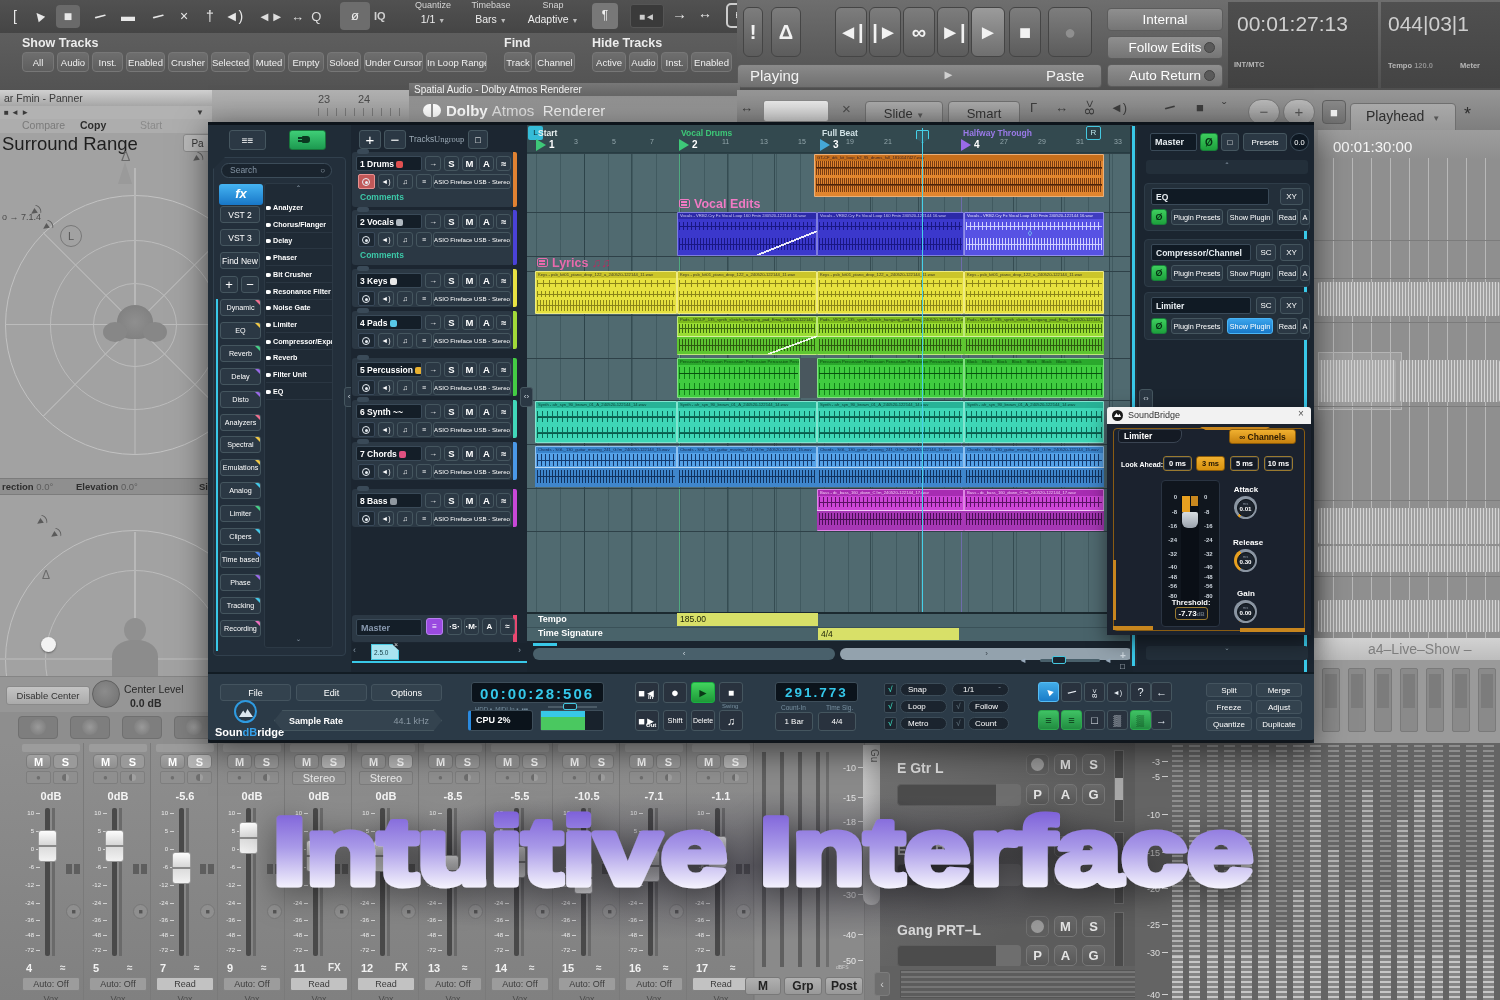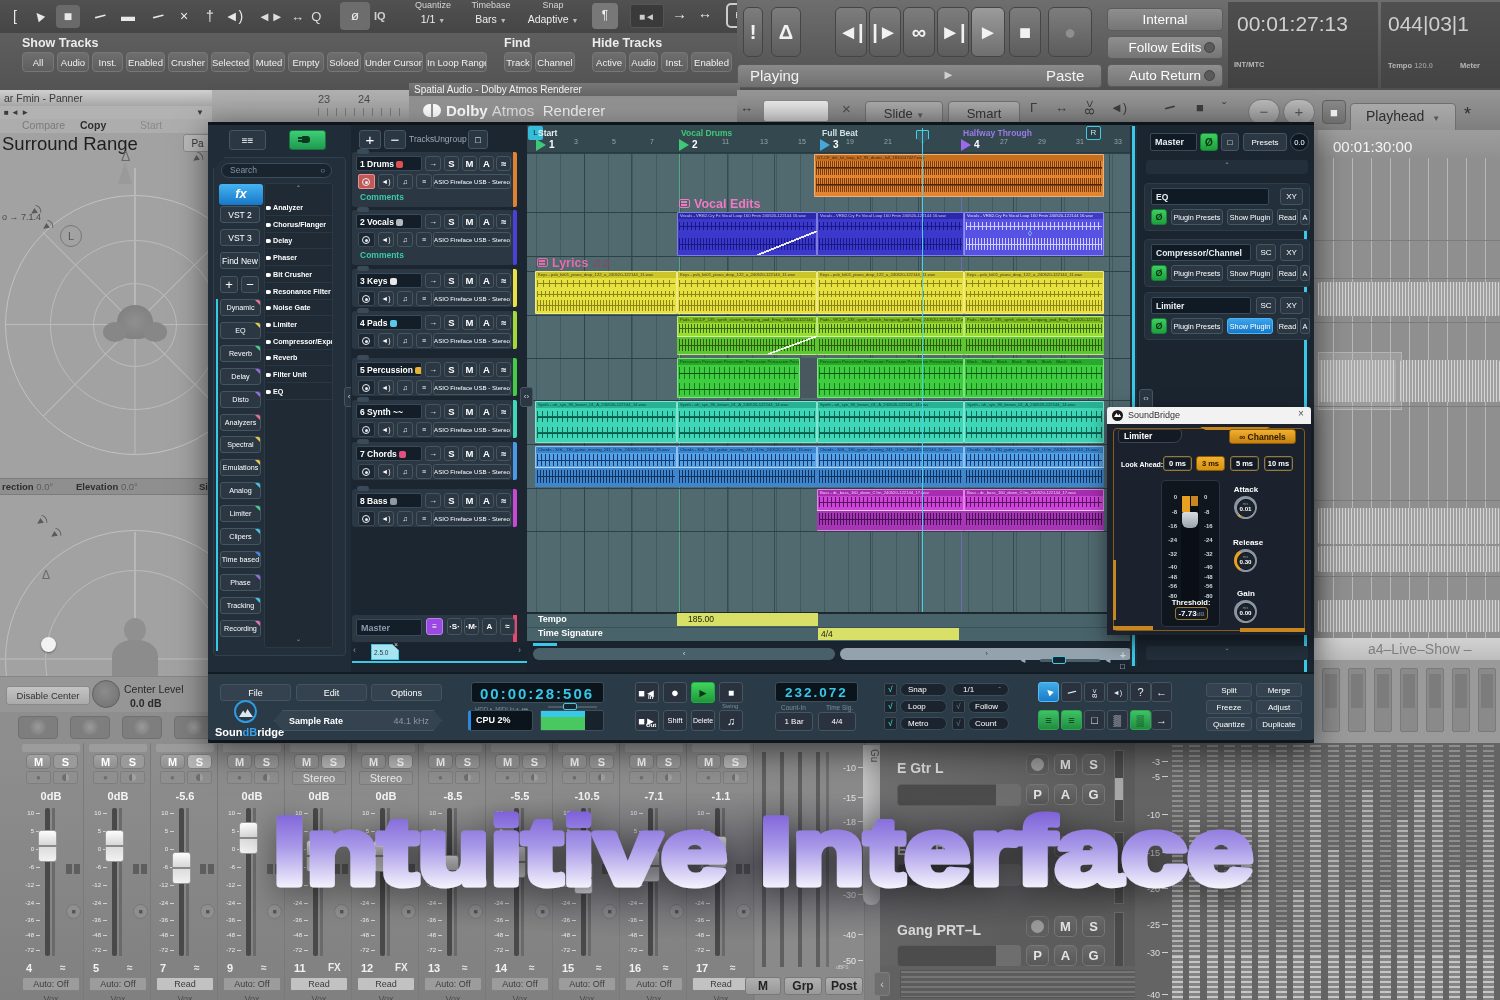--- a/index.html
+++ b/index.html
@@ -794,21 +794,21 @@
 <div class="ab" style="left:266px;top:350.2999999999999px;width:66px;height:16px;border-bottom:1px solid #2a3642;color:#fff;font-size:7.2px;font-weight:bold;line-height:16px;white-space:nowrap;overflow:hidden;"><span style="display:inline-block;width:5px;height:4px;background:#fff;border-radius:1px 2px 2px 1px;margin-right:2px;"></span>Reverb</div>
 <div class="ab" style="left:266px;top:366.9999999999999px;width:66px;height:16px;border-bottom:1px solid #2a3642;color:#fff;font-size:7.2px;font-weight:bold;line-height:16px;white-space:nowrap;overflow:hidden;"><span style="display:inline-block;width:5px;height:4px;background:#fff;border-radius:1px 2px 2px 1px;margin-right:2px;"></span>Filter Unit</div>
 <div class="ab" style="left:266px;top:383.6999999999999px;width:66px;height:16px;border-bottom:1px solid #2a3642;color:#fff;font-size:7.2px;font-weight:bold;line-height:16px;white-space:nowrap;overflow:hidden;"><span style="display:inline-block;width:5px;height:4px;background:#fff;border-radius:1px 2px 2px 1px;margin-right:2px;"></span>EQ</div>
 <div class="ab" style="left:264px;top:638px;width:69px;color:#8a9aa8;font-size:9px;text-align:center;">ˇ</div>
 <div class="ab" style="left:344px;top:387px;width:13px;height:20px;background:#2b3844;border:1px solid #45565f;border-radius:3px;color:#cfd8e0;font-size:8px;text-align:center;line-height:18px;">‹›</div>
 <div class="ab" style="left:520px;top:387px;width:13px;height:20px;background:#2b3844;border:1px solid #45565f;border-radius:3px;color:#cfd8e0;font-size:8px;text-align:center;line-height:18px;z-index:5;">‹›</div>
 <div class="ab" style="left:351px;top:125px;width:176px;height:547px;background:#1c2631;"></div>
 <div class="ab dbtn" style="left:359px;top:130px;width:22px;height:19px;font-size:15px;line-height:17px;">+</div>
 <div class="ab dbtn" style="left:384px;top:130px;width:22px;height:19px;font-size:15px;line-height:17px;">−</div>
 <div class="ab" style="left:409px;top:134px;color:#9aa8b4;font-size:8.5px;">Tracks</div>
-<div class="ab" style="left:434px;top:134px;color:#9aa8b4;font-size:8.5px;">Ungroup</div>
+<div class="ab" style="left:434px;top:134px;color:#9aa8b4;font-size:8.5px;font-family:Liberation Serif, serif;">Ungroup</div>
 <div class="ab dbtn" style="left:468px;top:130px;width:20px;height:19px;font-size:9px;line-height:18px;">□</div>
 <div class="ab" style="left:352px;top:152px;width:161px;height:55px;background:#2b3844;border-radius:3px;"></div>
 <div class="ab" style="left:513px;top:152px;width:4px;height:55px;background:#e08232;border-radius:0 2px 2px 0;"></div>
 <div class="ab" style="left:357px;top:149px;width:12px;height:5px;background:#3a4a58;border-radius:3px;"></div>
 <div class="ab" style="left:356px;top:156px;width:66px;height:15px;background:#141e28;border:1px solid #3a4a58;border-radius:2px;color:#fff;font-size:8.5px;font-weight:bold;line-height:14px;padding-left:3px;white-space:nowrap;overflow:hidden;">1 Drums <span style="display:inline-block;width:7px;height:7px;border-radius:2px;background:#e05050;vertical-align:-1px;"></span></div>
 <div class="ab dbtn" style="left:425px;top:156px;width:16px;height:15px;font-size:8px;line-height:14px;">→</div>
 <div class="ab dbtn" style="left:444px;top:156px;width:15px;height:15px;font-size:9.5px;font-weight:bold;line-height:14px;">S</div>
 <div class="ab dbtn" style="left:462px;top:156px;width:15px;height:15px;font-size:9.5px;font-weight:bold;line-height:14px;">M</div>
 <div class="ab dbtn" style="left:479px;top:156px;width:15px;height:15px;font-size:9.5px;font-weight:bold;line-height:14px;">A</div>
 <div class="ab dbtn" style="left:496px;top:156px;width:15px;height:15px;font-size:9.5px;font-weight:bold;line-height:14px;">≈</div>
@@ -1233,21 +1233,21 @@
 <div class="ab" style="left:537px;top:258px;width:11px;height:9px;border:1.5px solid #e86aac;border-radius:2px;"></div>
 <div class="ab" style="left:539px;top:260px;width:6px;height:1.5px;background:#e86aac;"></div>
 <div class="ab" style="left:539px;top:263px;width:6px;height:1.5px;background:#e86aac;"></div>
 <div class="ab" style="left:552px;top:256px;color:#e86aac;font-size:12.5px;font-weight:bold;white-space:nowrap;">Lyrics <span style="color:#b03060;">♫♫</span></div>
 <div class="ab" style="left:922px;top:128px;width:1px;height:512px;background:#45d0e8;"></div>
 <div class="ab" style="left:916px;top:130px;width:13px;height:13px;border:1.5px solid #45d0e8;background:rgba(70,200,230,.12);border-radius:1px;clip-path:polygon(0 0,100% 0,100% 68%,50% 100%,0 68%);"></div>
 <div class="ab" style="left:527px;top:612px;width:606px;height:15px;background:#49636a;border-top:2px solid #1c2a30;"></div>
 <div class="ab" style="left:527px;top:627px;width:606px;height:14px;background:#49636a;border-top:1px solid #3a5158;"></div>
 <div class="ab" style="left:538px;top:614px;color:#fff;font-size:9px;font-weight:bold;">Tempo</div>
 <div class="ab" style="left:538px;top:628px;color:#fff;font-size:9px;font-weight:bold;">Time Signature</div>
-<div class="ab" style="left:677px;top:613px;width:141px;height:13px;background:#d8e068;color:#20260a;font-size:8.5px;line-height:13px;padding-left:11px;">185.00</div>
+<div class="ab" style="left:677px;top:613px;width:141px;height:13px;background:#d8e068;color:#20260a;font-size:8.5px;line-height:13px;padding-left:3px;">185.00</div>
 <div class="ab" style="left:818px;top:628px;width:141px;height:12px;background:#d8e068;color:#20260a;font-size:8.5px;line-height:12px;padding-left:3px;">4/4</div>
 <div class="ab" style="left:527px;top:641px;width:606px;height:31px;background:#1a242e;"></div>
 <div class="ab" style="left:533px;top:643px;width:24px;height:3px;background:#39c8e8;"></div>
 <div class="ab" style="left:533px;top:648px;width:302px;height:12px;background:#49606b;border-radius:6px;color:#cfd8e0;font-size:8px;text-align:center;line-height:11px;">‹</div>
 <div class="ab" style="left:840px;top:648px;width:293px;height:12px;background:#93a2ad;border-radius:6px;color:#39444c;font-size:8px;text-align:center;line-height:11px;">›</div>
 <div class="ab" style="left:1019px;top:656px;color:#9ab;font-size:8px;">◄</div>
 <div class="ab" style="left:1040px;top:659px;width:60px;height:3px;background:#49606b;border-radius:2px;"></div>
 <div class="ab" style="left:1052px;top:656px;width:14px;height:8px;background:#1a242e;border:1px solid #45c8e0;border-radius:2px;"></div>
 <div class="ab" style="left:1104px;top:656px;color:#9ab;font-size:8px;">◄</div>
 <div class="ab" style="left:1120px;top:650px;color:#cfd8e0;font-size:10px;font-weight:bold;">+</div>
@@ -1319,21 +1319,21 @@
 <div class="ab" style="left:663px;top:682px;width:24px;height:21px;background:#29323e;border:1px solid #45565f;border-radius:3px;color:#fff;font-size:13px;text-align:center;line-height:20px;">●</div>
 <div class="ab" style="left:691px;top:682px;width:24px;height:21px;background:linear-gradient(#42d45e,#1e9838);border:1px solid #18b040;border-radius:3px;color:#0a3816;font-size:12px;text-align:center;line-height:20px;">►</div>
 <div class="ab" style="left:719px;top:682px;width:24px;height:21px;background:#29323e;border:1px solid #45565f;border-radius:3px;color:#fff;font-size:10px;text-align:center;line-height:20px;">■</div>
 <div class="ab" style="left:635px;top:710px;width:24px;height:21px;background:#29323e;border:1px solid #45565f;border-radius:3px;color:#fff;font-size:11px;text-align:center;line-height:20px;">■►</div>
 <div class="ab" style="left:646px;top:722px;color:#fff;font-size:6px;font-weight:bold;">Out</div>
 <div class="ab" style="left:663px;top:710px;width:24px;height:21px;background:#29323e;border:1px solid #45565f;border-radius:3px;color:#fff;font-size:7.5px;text-align:center;line-height:20px;">Shift</div>
 <div class="ab" style="left:691px;top:710px;width:24px;height:21px;background:#29323e;border:1px solid #45565f;border-radius:3px;color:#fff;font-size:7px;text-align:center;line-height:20px;">Delete</div>
 <div class="ab" style="left:719px;top:710px;width:24px;height:21px;background:#29323e;border:1px solid #45565f;border-radius:3px;color:#fff;font-size:11px;text-align:center;line-height:20px;">♫</div>
 <div class="ab" style="left:722px;top:703px;color:#7890a0;font-size:6px;">Swing</div>
 <div class="ab lcd" style="left:775px;top:682px;width:83px;height:20px;"></div>
-<div class="ab tseg" style="left:785px;top:685px;font-size:13.5px;">232.072</div>
+<div class="ab tseg" style="left:785px;top:685px;font-size:13.5px;">291.773</div>
 <div class="ab" style="left:781px;top:704px;color:#7890a0;font-size:6.5px;">Count-In</div>
 <div class="ab" style="left:826px;top:704px;color:#7890a0;font-size:6.5px;">Time Sig.</div>
 <div class="ab dbtn" style="left:775px;top:712px;width:38px;height:19px;background:#29323e;font-size:8px;line-height:18px;">1 Bar</div>
 <div class="ab dbtn" style="left:818px;top:712px;width:38px;height:19px;background:#29323e;font-size:8px;line-height:18px;">4/4</div>
 <div class="ab" style="left:884px;top:683.0px;width:13px;height:13px;background:#1b242e;border:1px solid #3c4c58;border-radius:2px;color:#38c8b0;font-size:8px;font-weight:bold;line-height:11px;text-align:center;">√</div>
 <div class="ab" style="left:900px;top:683.0px;width:47px;height:13px;background:#1b242e;border:1px solid #3c4c58;border-radius:7px;color:#fff;font-size:8px;line-height:12px;padding-left:7px;">Snap</div>
 <div class="ab" style="left:884px;top:700.2px;width:13px;height:13px;background:#1b242e;border:1px solid #3c4c58;border-radius:2px;color:#38c8b0;font-size:8px;font-weight:bold;line-height:11px;text-align:center;">√</div>
 <div class="ab" style="left:900px;top:700.2px;width:47px;height:13px;background:#1b242e;border:1px solid #3c4c58;border-radius:7px;color:#fff;font-size:8px;line-height:12px;padding-left:7px;">Loop</div>
 <div class="ab" style="left:884px;top:717.4px;width:13px;height:13px;background:#1b242e;border:1px solid #3c4c58;border-radius:2px;color:#38c8b0;font-size:8px;font-weight:bold;line-height:11px;text-align:center;">√</div>
 <div class="ab" style="left:900px;top:717.4px;width:47px;height:13px;background:#1b242e;border:1px solid #3c4c58;border-radius:7px;color:#fff;font-size:8px;line-height:12px;padding-left:7px;">Metro</div>

